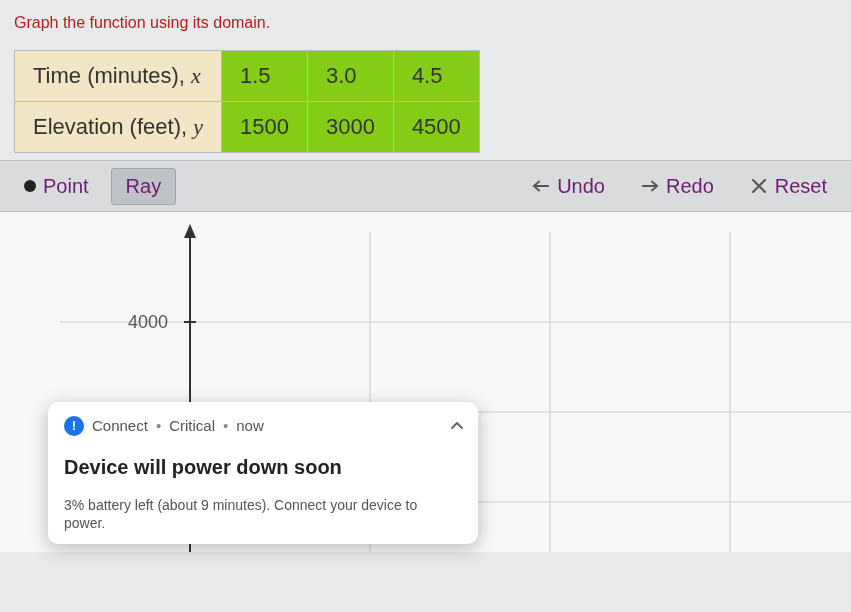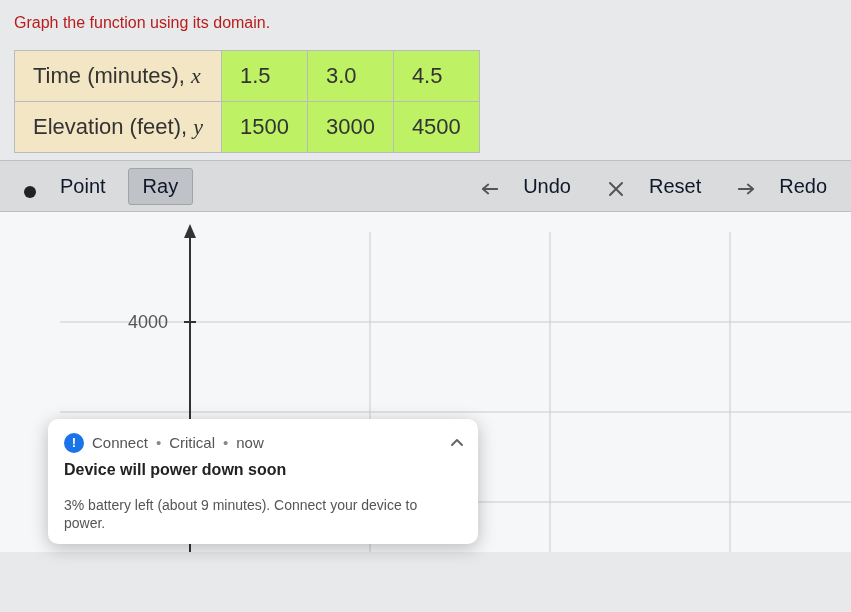--- a/index.html
+++ b/index.html
@@ -1,35 +1,35 @@
 <!DOCTYPE html>
 <html><head>
 <meta charset="utf-8">
 <style>
 *{box-sizing:border-box;margin:0;padding:0}
 body{width:851px;height:612px;background:#e8e9eb;font-family:Arial,Helvetica,sans-serif;color:#333;overflow:hidden}
 .prompt{font-size:16px;padding:14px 14px 18px;color:#b91c1c}
 table{border-collapse:collapse;margin:0 14px 7px}
 th,td{border:1px solid #b8bcc0;padding:12px 18px;font-size:22px;text-align:left;color:#333}
 th{background:#f3e6c4;font-weight:normal}
-td{background:#bef264}
+td{background:#84cc16}
 .var{font-style:italic;font-family:'Times New Roman',serif}
 .toolbar{display:flex;align-items:center;background:#d9dbdd;border-top:1px solid #bcc0c4;border-bottom:1px solid #bcc0c4;height:52px;padding:0 10px;gap:8px}
-.tool-btn{display:flex;align-items:flex-end;gap:24px;font-size:20px;color:#0f172a;padding:6px 14px;cursor:pointer;border-radius:3px}
+.tool-btn{display:flex;align-items:center;gap:7px;font-size:20px;color:#701a75;padding:6px 14px;cursor:pointer;border-radius:3px}
 .tool-btn.selected{background:#bfc3c7;border:1px solid #a0a4a8}
 .point-dot{width:12px;height:12px;border-radius:50%;background:#222}
 .spacer{flex:1}
 .ico{width:18px;height:18px;display:inline-flex;align-items:center;justify-content:center;color:#555;font-size:18px}
 .graph-wrap{position:relative;height:340px;background:#f6f7f8}
 svg.grid{position:absolute;left:0;top:0}
 .axis-label{position:absolute;font-size:18px;color:#555}
 .notif{position:absolute;left:48px;bottom:8px;width:430px;background:#fff;border-radius:10px;box-shadow:0 4px 18px rgba(0,0,0,.25);padding:14px 16px 12px}
 .notif-head{display:flex;align-items:center;gap:8px;font-size:15px;color:#555}
 .notif-ico{width:20px;height:20px;border-radius:50%;background:#1a73e8;display:flex;align-items:center;justify-content:center;color:#fff;font-weight:bold;font-size:13px}
-.notif-title{font-weight:bold;font-size:16px;color:#222;margin-top:8px}
+.notif-title{font-weight:bold;font-size:20px;color:#222;margin-top:20px}
 .notif-body{font-size:14px;color:#555;margin-top:17px;line-height:1.3}
 .notif-chevron{position:absolute;right:14px;top:14px;color:#666;font-size:16px;cursor:pointer}
 .sep{color:#888}
 </style>
 </head>
 <body>
 
 <div class="prompt">Graph the function using its domain.</div>
 
 <table>
@@ -67,33 +67,33 @@
   <div class="tool-btn">
     <span class="ico">
       <svg width="20" height="16" viewBox="0 0 20 16">
           <path d="M8 3 L2 8 L8 13 M2 8 H18" stroke="#555" stroke-width="2" fill="none" stroke-linecap="round" stroke-linejoin="round"></path>
         </svg>
     </span>
     <span>Undo</span>
   </div>
   <div class="tool-btn">
     <span class="ico">
+      <svg width="20" height="16" viewBox="0 0 20 16">
+          <path d="M12 3 L18 8 L12 13 M18 8 H2" stroke="#555" stroke-width="2" fill="none" stroke-linecap="round" stroke-linejoin="round"></path>
+        </svg>
+    </span>
+    <span>Redo</span>
+  </div>
+  <div class="tool-btn">
+    <span class="ico">
       <svg width="16" height="16" viewBox="0 0 16 16">
           <path d="M2 2 L14 14 M14 2 L2 14" stroke="#555" stroke-width="2" stroke-linecap="round"></path>
         </svg>
     </span>
     <span>Reset</span>
-  </div>
-  <div class="tool-btn">
-    <span class="ico">
-      <svg width="20" height="16" viewBox="0 0 20 16">
-          <path d="M12 3 L18 8 L12 13 M18 8 H2" stroke="#555" stroke-width="2" fill="none" stroke-linecap="round" stroke-linejoin="round"></path>
-        </svg>
-    </span>
-    <span>Redo</span>
   </div>
 </div>
 
 <div class="graph-wrap">
   <svg class="grid" width="851" height="340">
     <line x1="60" y1="110" x2="851" y2="110" stroke="#c8cbce" stroke-width="1"></line>
     <line x1="60" y1="200" x2="851" y2="200" stroke="#c8cbce" stroke-width="1"></line>
     <line x1="60" y1="290" x2="851" y2="290" stroke="#c8cbce" stroke-width="1"></line>
     <line x1="370" y1="20" x2="370" y2="340" stroke="#c8cbce" stroke-width="1"></line>
     <line x1="550" y1="20" x2="550" y2="340" stroke="#c8cbce" stroke-width="1"></line>

